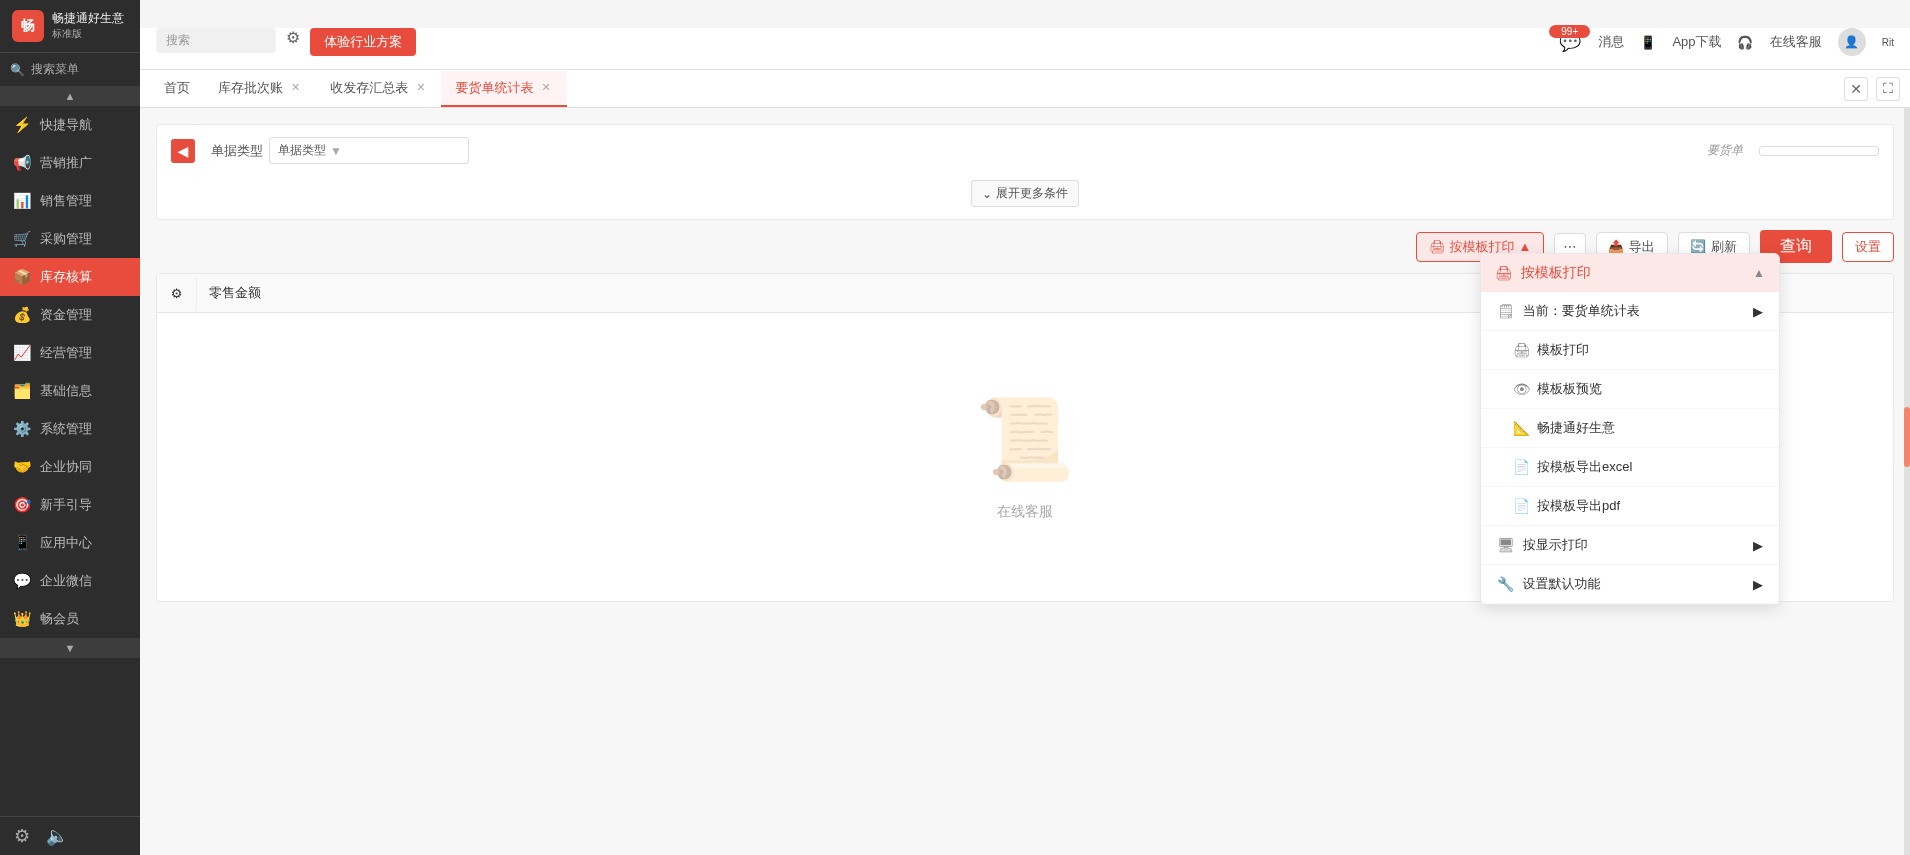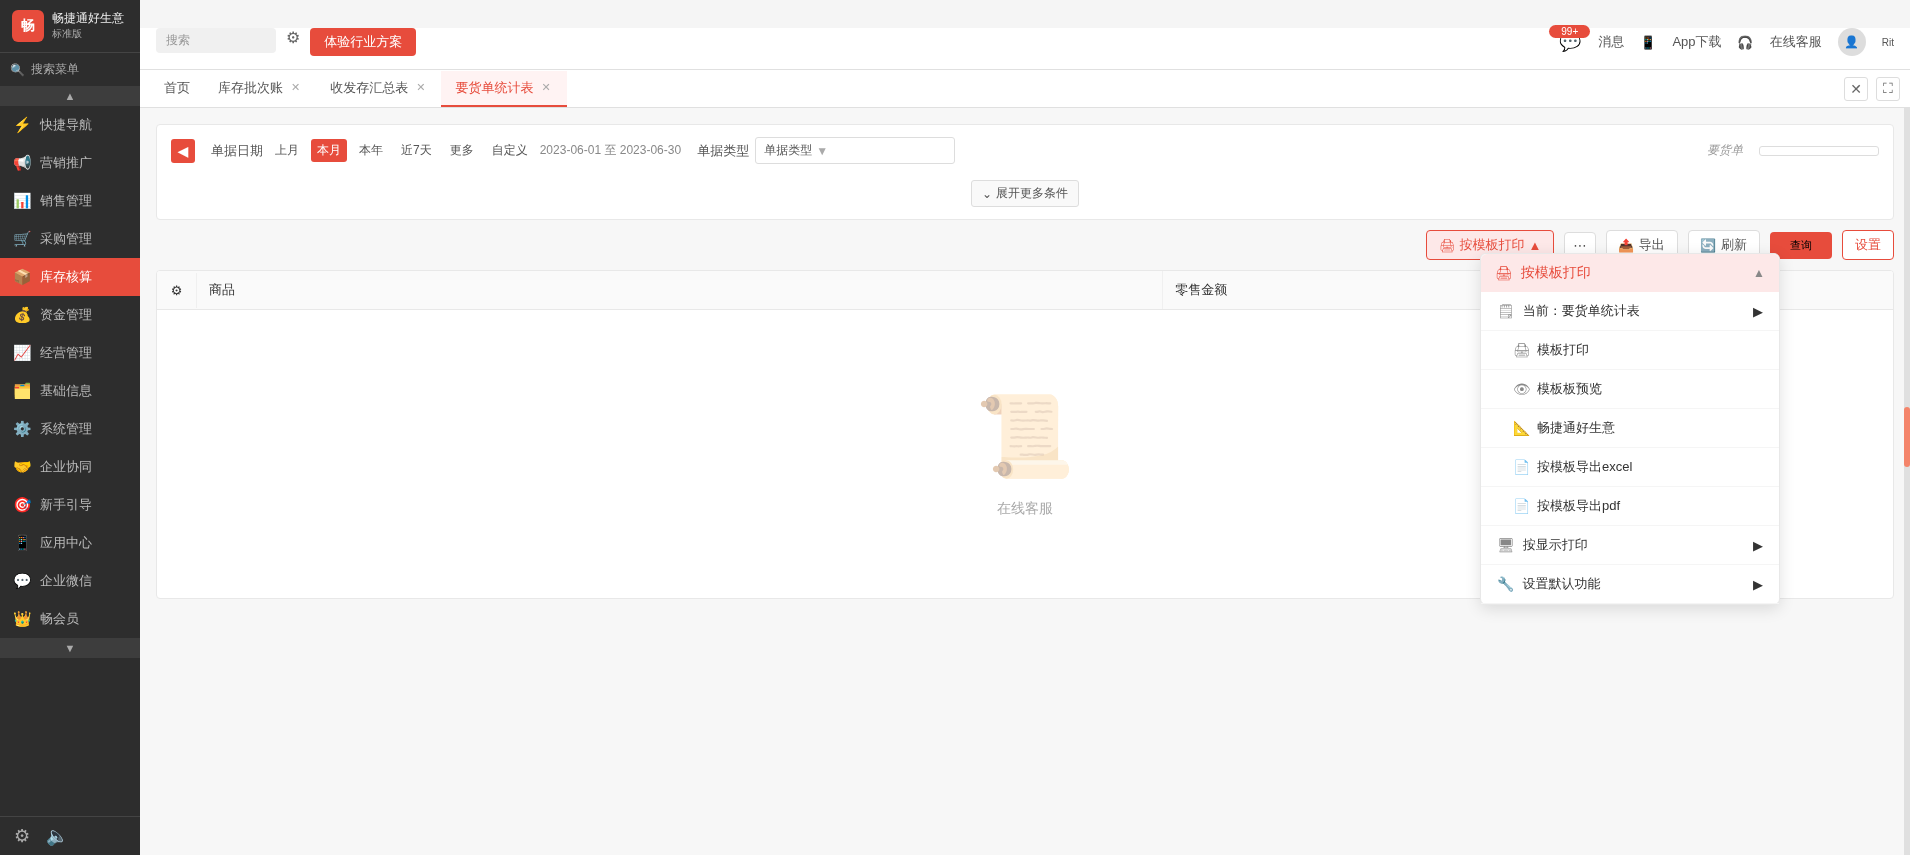--- a/index.html
+++ b/index.html
@@ -204,23 +204,23 @@
       cursor: pointer; font-size: 13px; color: #555;
     }
     .btn-print.active { background: #fde8e8; border-color: #e74c3c; color: #e74c3c; }
     .btn-export, .btn-refresh {
       display: flex; align-items: center; gap: 4px;
       border: 1px solid #ddd; background: #fff;
       border-radius: 4px; padding: 5px 12px;
       cursor: pointer; font-size: 13px; color: #555;
     }
     .btn-query {
-      background: #e74c3c; color: #000000;
+      background: #e74c3c; color: #ffffff;
       border: none; border-radius: 4px;
-      padding: 6px 20px; cursor: pointer; font-size: 11px;
+      padding: 6px 20px; cursor: pointer; font-size: 16px;
     }
     .btn-settings {
       border: 1px solid #e74c3c; color: #e74c3c; background: #fff;
       border-radius: 4px; padding: 5px 12px; cursor: pointer; font-size: 13px;
     }
     .btn-more { border: 1px solid #ddd; background: #fff; border-radius: 4px; padding: 5px 8px; cursor: pointer; color: #555; }
 
     
     .data-table {
       background: #fff;
@@ -441,32 +441,20 @@
 
   <div class="page-content">
 
     <div class="filter-bar">
       <div class="filter-row">
 
         <div style="display:flex;align-items:center;gap:4px;">
           <button style="background:#e74c3c;color:white;border:none;border-radius:3px;width:24px;height:24px;cursor:pointer;font-size:14px;display:flex;align-items:center;justify-content:center;">◀</button>
         </div>
 
-        <div class="filter-item">
-          <span class="filter-label">单据日期</span>
-          <div class="date-filter">
-            <button class="date-btn">上月</button>
-            <button class="date-btn active">本月</button>
-            <button class="date-btn">本年</button>
-            <button class="date-btn">近7天</button>
-            <button class="date-btn">更多</button>
-            <button class="date-btn">自定义</button>
-          </div>
-          <span class="date-range">2023-06-01 至 2023-06-30</span>
-        </div>
 
         <div class="filter-item">
           <span class="filter-label">单据类型</span>
           <div class="filter-select">
             <span>单据类型</span>
             <span class="arrow">▼</span>
           </div>
         </div>
 
         <div style="flex:1;"></div>
@@ -497,21 +485,20 @@
         <span>🔄</span>
         <span>刷新</span>
       </button>
       <button class="btn-query">查询</button>
       <button class="btn-settings">设置</button>
     </div>
 
     <div class="data-table">
       <div class="table-header">
         <div class="th th-settings">⚙</div>
-        <div class="th th-product">商品</div>
         <div class="th th-amount">零售金额</div>
       </div>
       <div class="empty-state">
         <div class="empty-icon">📜</div>
         <div>在线客服</div>
       </div>
     </div>
 
     <div class="dropdown-menu">
       <div class="dropdown-header">

